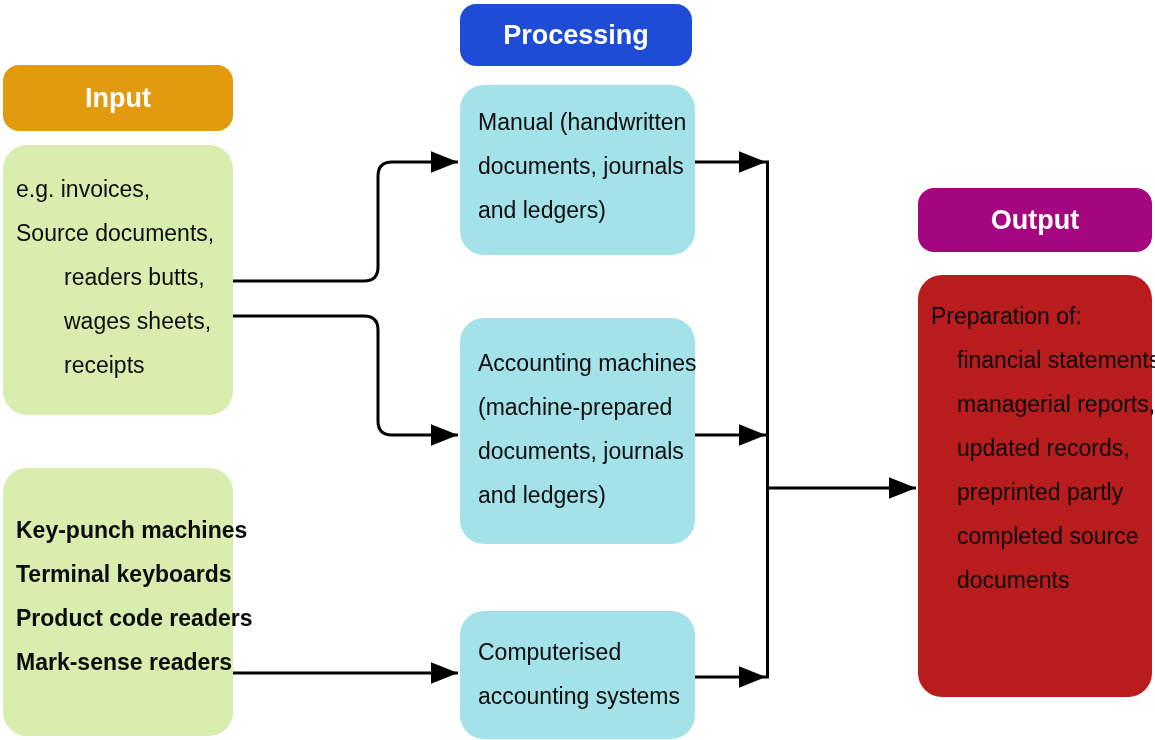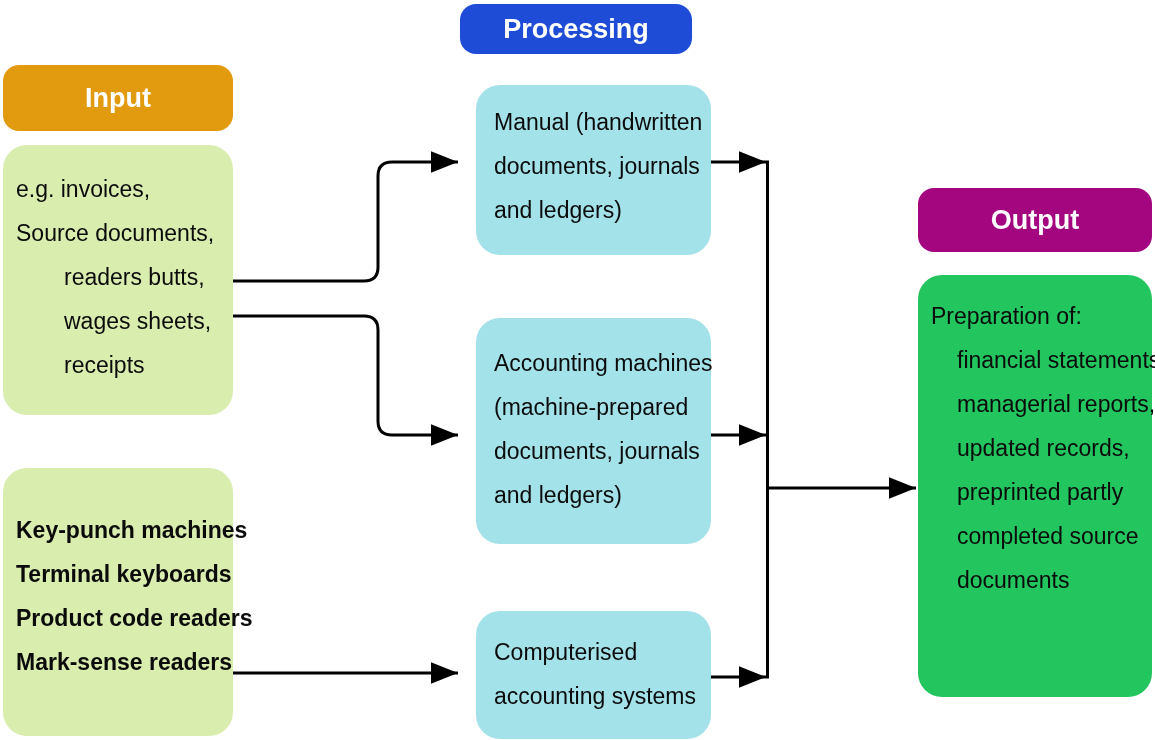--- a/index.html
+++ b/index.html
@@ -12,37 +12,37 @@
   }
   .arrows{position:absolute;left:0;top:0;width:1155px;height:740px;pointer-events:none;}
 
   .hdr{
     position:absolute;
     display:flex;align-items:center;justify-content:center;
     color:#ffffff;font-weight:bold;font-size:27px;
     border-radius:16px;
   }
   .hdr-input{left:3px;top:65px;width:230px;height:66px;background:#E29A0E;}
-  .hdr-processing{left:460px;top:4px;width:232px;height:50px;background:#1E4CD6;}
+  .hdr-processing{left:460px;top:4px;width:232px;height:62px;background:#1E4CD6;}
   .hdr-output{left:918px;top:188px;width:234px;height:64px;background:#A3067F;}
 
   .box{
     position:absolute;
     border-radius:24px;
     color:#0b0b0b;
     font-size:23px;
     box-sizing:border-box;
   }
   .line{display:block;height:44px;line-height:44px;white-space:nowrap;}
   .ind-lg{padding-left:48px;}
   .ind-sm{padding-left:26px;}
 
   .green{background:#D9EDAF;}
-  .cyan{background:#A4E2EA;margin-left:16px;}
-  .pink{background:#22c55e;}
+  .cyan{background:#A4E2EA;}
+  .pink{background:#b91c1c;}
 
   .box-source   {left:3px;  top:145px;width:230px;height:270px;padding:22px 0 0 13px;}
   .box-devices  {left:3px;  top:468px;width:230px;height:268px;padding:40px 0 0 13px;font-weight:bold;}
   .box-manual   {left:460px;top:85px; width:235px;height:170px;padding:15px 0 0 18px;}
   .box-machines {left:460px;top:318px;width:235px;height:226px;padding:23px 0 8px 18px;}
   .box-comp     {left:460px;top:611px;width:235px;height:128px;padding:19px 0 0 18px;}
   .box-output   {left:918px;top:275px;width:234px;height:422px;padding:19px 0 0 13px;}
 </style>
 </head>
 <body>

